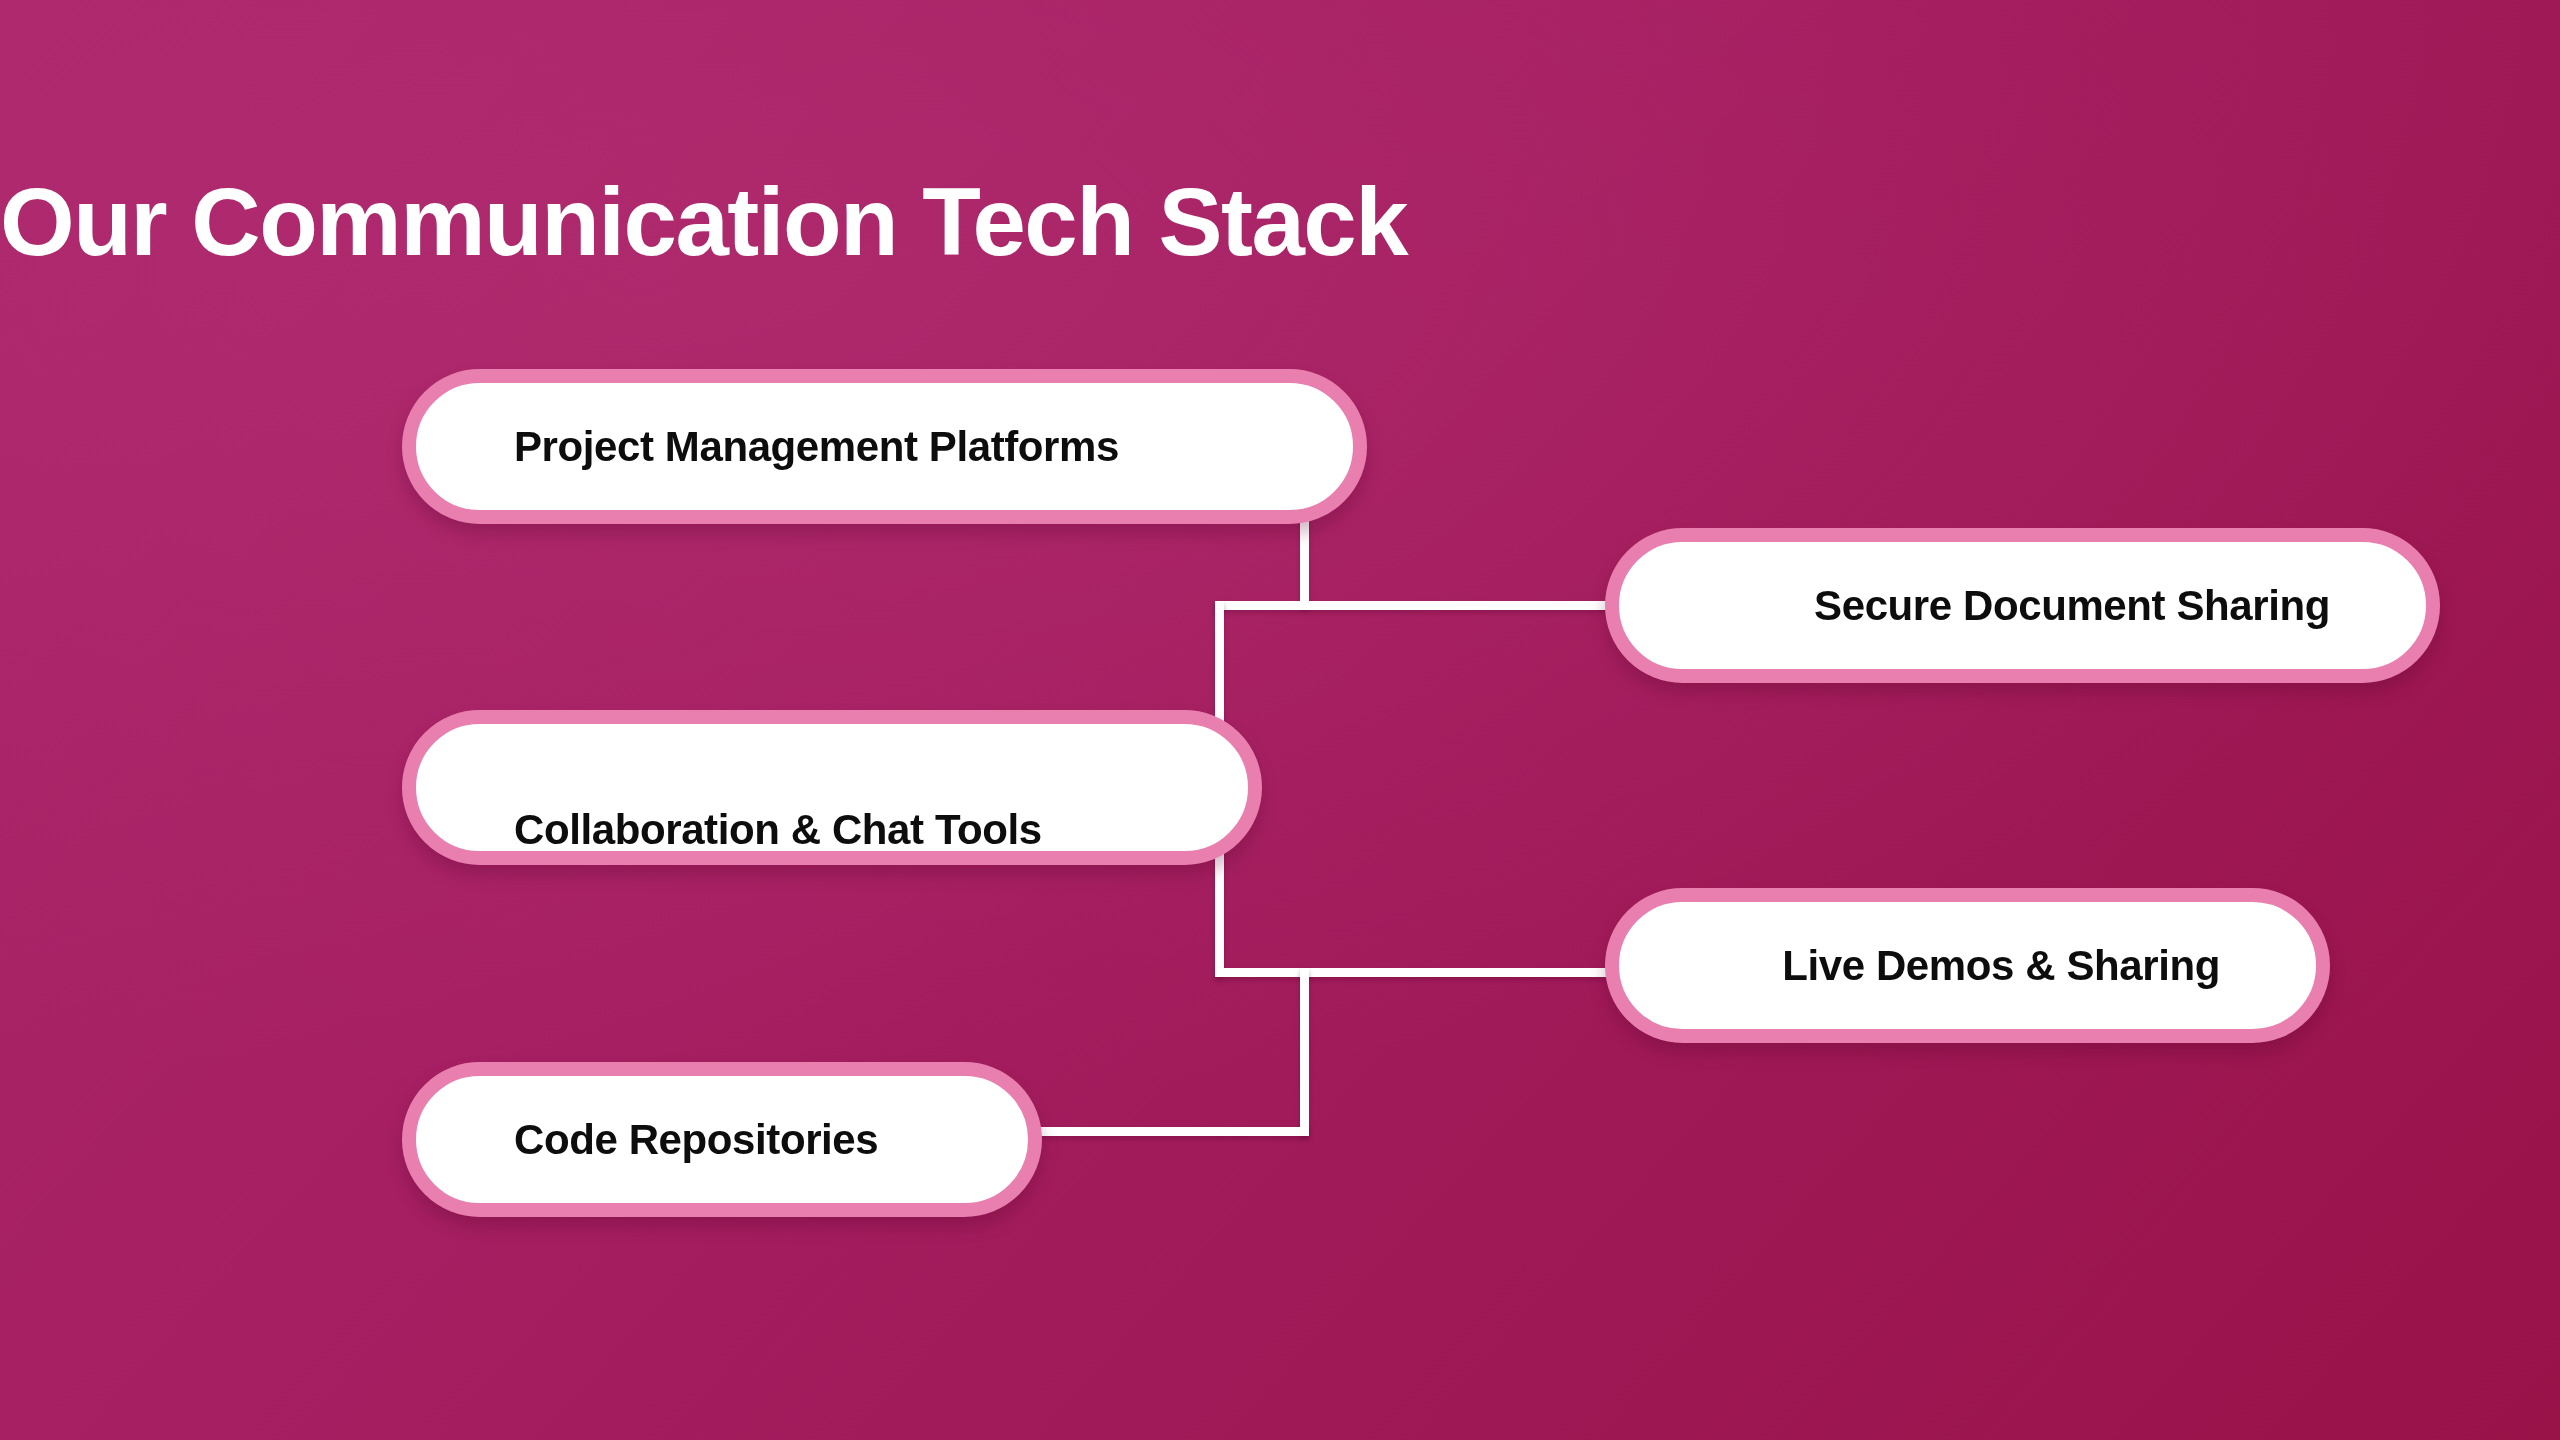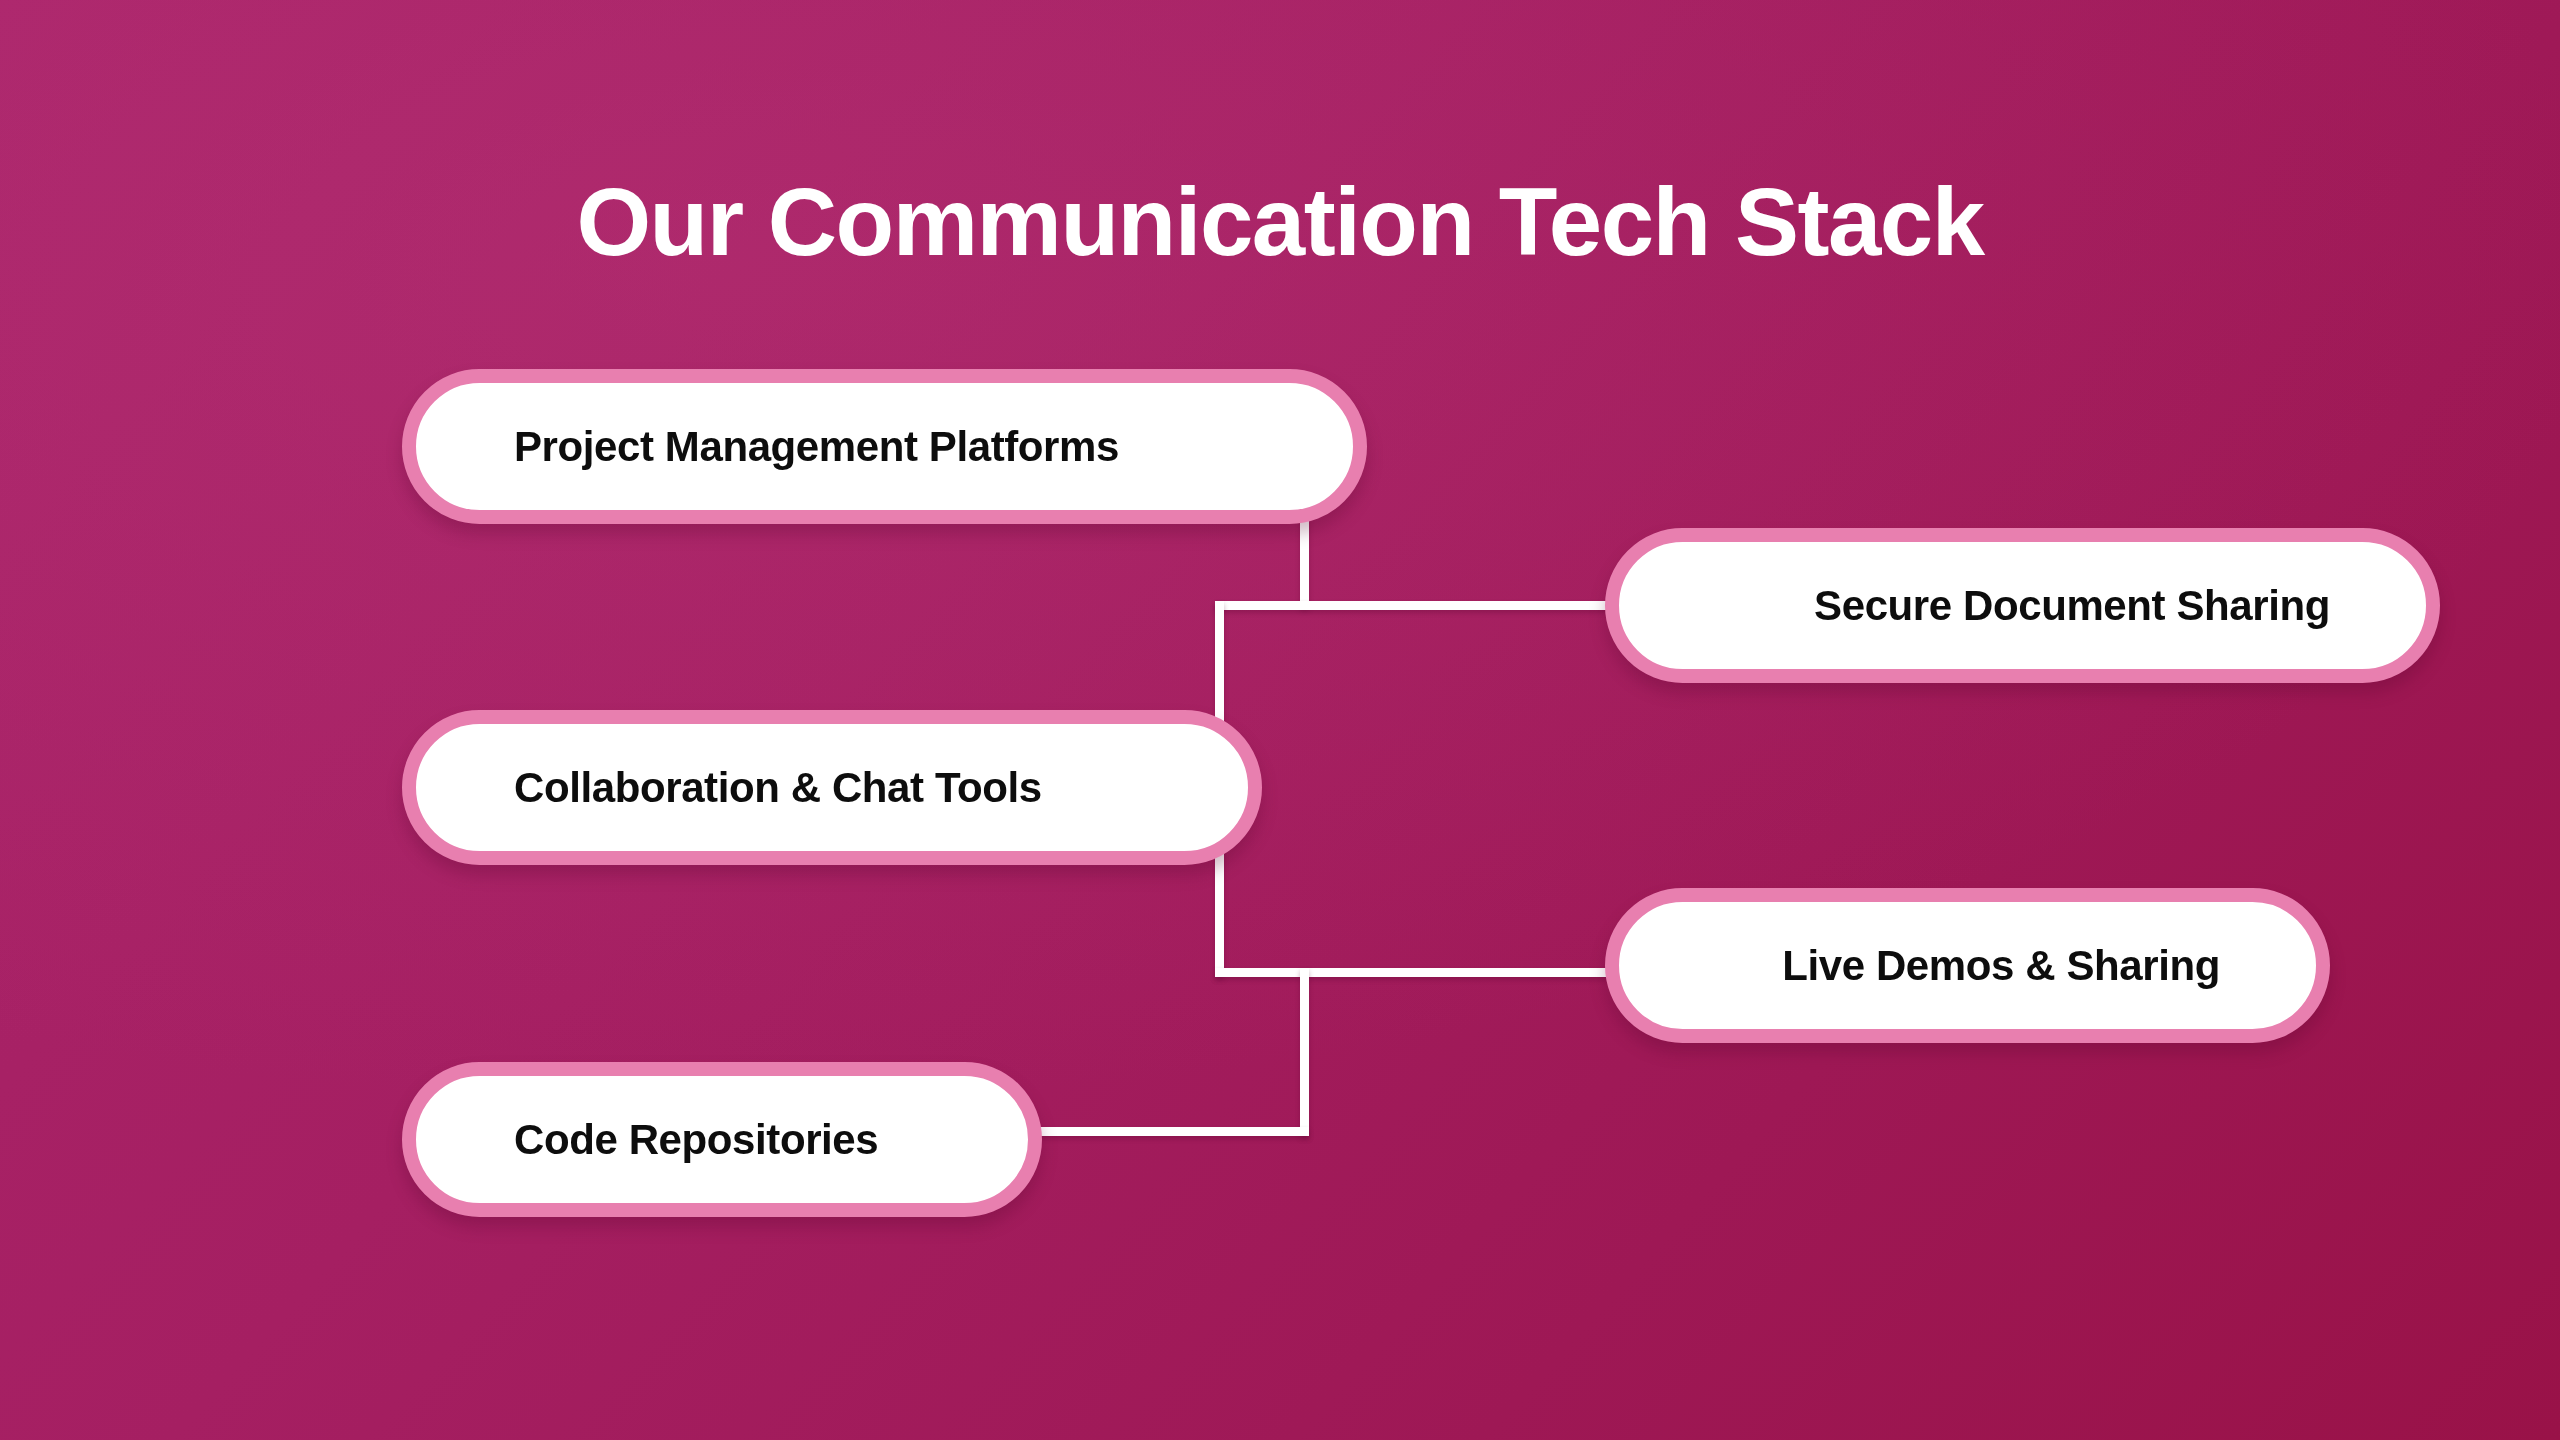--- a/index.html
+++ b/index.html
@@ -22,21 +22,21 @@
     inset: 0;
     pointer-events: none;
     background: radial-gradient(ellipse 120% 95% at 28% 18%, rgba(190,60,125,0.30) 0%, rgba(168,34,102,0.00) 62%);
   }
 
   #title {
     position: absolute;
     left: 0;
     top: 108px;
     width: 2560px;
-    text-align: center;
+    text-align: left;
     color: #FFFFFF;
     font-size: 96px;
     font-weight: 700;
     letter-spacing: -1.5px;
     line-height: 1.05;
     white-space: nowrap;
     z-index: 6;
   }
 
   
@@ -65,21 +65,21 @@
     font-weight: 700;
     letter-spacing: -0.4px;
     white-space: nowrap;
     line-height: 1;
   }
   .pill.align-left  { justify-content: flex-start; }
   .pill.align-right { justify-content: flex-end; }
 
   
   #node-pm    { left: 402px;  top: 369px;  width: 965px;  height: 155px;  padding-left: 98px; }
-  #node-chat  { left: 402px;  top: 710px;  width: 860px;  height: 155px;  padding-left: 98px; }
+  #node-chat  { left: 402px;  top: 710px;  width: 860px;  height: 155px;  padding-left: 98px; align-items: flex-end; }
   #node-code  { left: 402px;  top: 1062px; width: 640px;  height: 155px;  padding-left: 98px; }
   #node-docs  { left: 1605px; top: 528px;  width: 835px;  height: 155px;  padding-right: 96px; }
   #node-demo  { left: 1605px; top: 888px;  width: 725px;  height: 155px;  padding-right: 96px; }
 </style>
 </head>
 <body>
 
 <div id="stage">
 
   <h1 id="title">Our Communication Tech Stack</h1>

